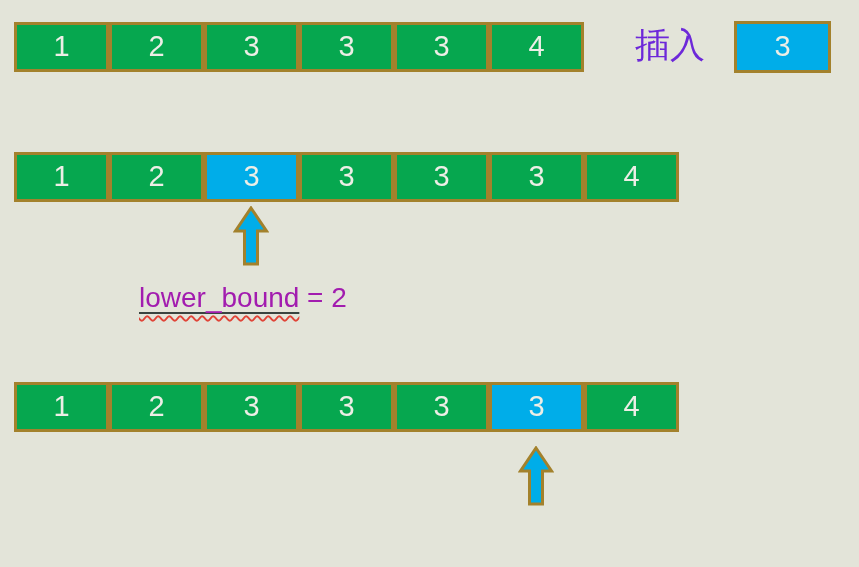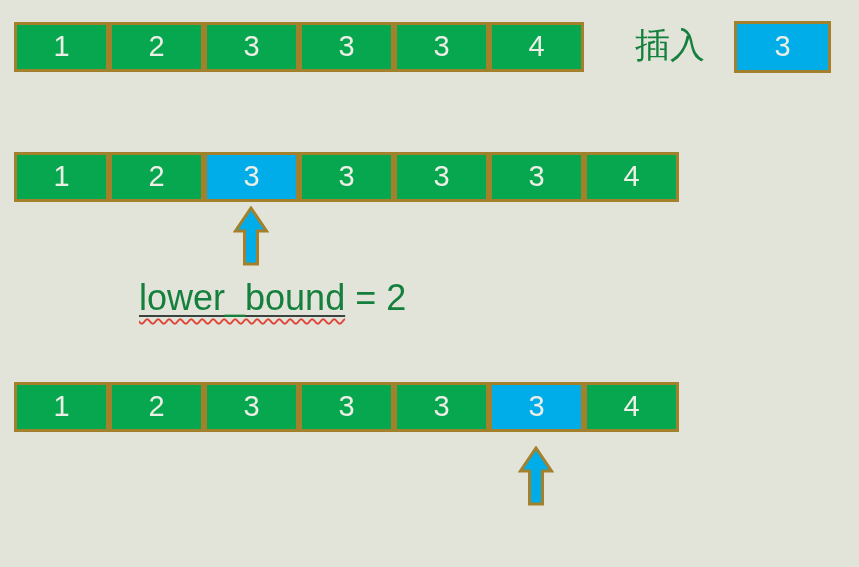--- a/index.html
+++ b/index.html
@@ -42,34 +42,34 @@
   .insert-label {
     position: absolute;
     left: 628px;
     top: 24px;
     width: 84px;
     height: 44px;
     line-height: 44px;
     text-align: center;
     font-family: "Liberation Serif", "DejaVu Serif", serif;
     font-size: 35px;
-    color: #15803d;
+    color: #6d28d9;
   }
   .arrow {
     position: absolute;
     width: 36px;
     height: 60px;
   }
   .arrow-lower { left: 233px; top: 206px; }
   .arrow-upper { left: 518px; top: 446px; }
   .bound-label {
     position: absolute;
-    font-size: 36px;
+    font-size: 28px;
     line-height: 34px;
-    color: #15803d;
+    color: #a21caf;
     white-space: pre;
     text-align: center;
   }
   .label-lower { left: 139px; top: 281px; }
   .label-upper { left: 424px; top: 517px; }
   .wavy {
     text-decoration-line: underline;
     text-decoration-style: wavy;
     text-decoration-color: #E04438;
     text-decoration-thickness: 1.5px;

